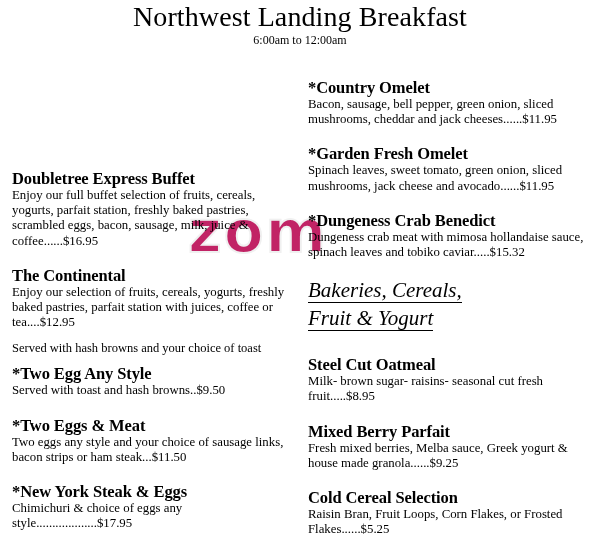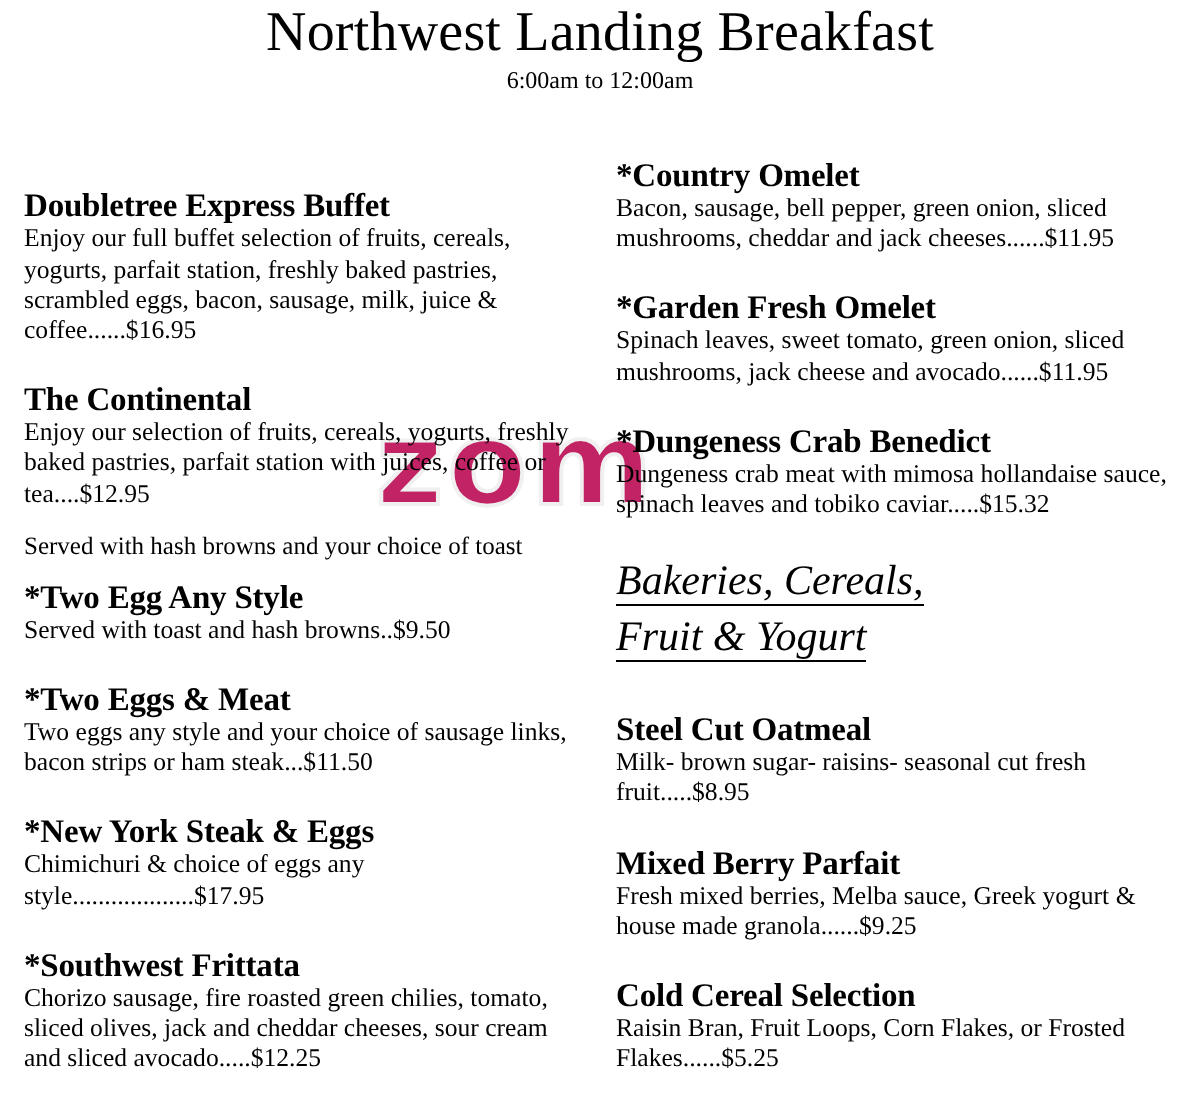--- a/index.html
+++ b/index.html
@@ -135,24 +135,20 @@
 
       <div class="spacer-lg"></div>
 
       <div class="item">
         <div class="item-name"><span class="star">*</span><span>New York Steak &amp; Eggs</span></div>
         <div class="item-desc">Chimichuri &amp; choice of eggs any style...................$17.95</div>
       </div>
 
       <div class="spacer-lg"></div>
 
-      <div class="item">
-        <div class="item-name"><span class="star">*</span><span>Southwest Frittata</span></div>
-        <div class="item-desc">Chorizo sausage, fire roasted green chilies, tomato, sliced olives, jack and cheddar cheeses, sour cream and sliced avocado.....$12.25</div>
-      </div>
 
     </div>
 
     <div class="col col-right">
 
       <div class="item">
         <div class="item-name"><span class="star">*</span><span>Country Omelet</span></div>
         <div class="item-desc">Bacon, sausage, bell pepper, green onion, sliced mushrooms, cheddar and jack cheeses......$11.95</div>
       </div>
 

